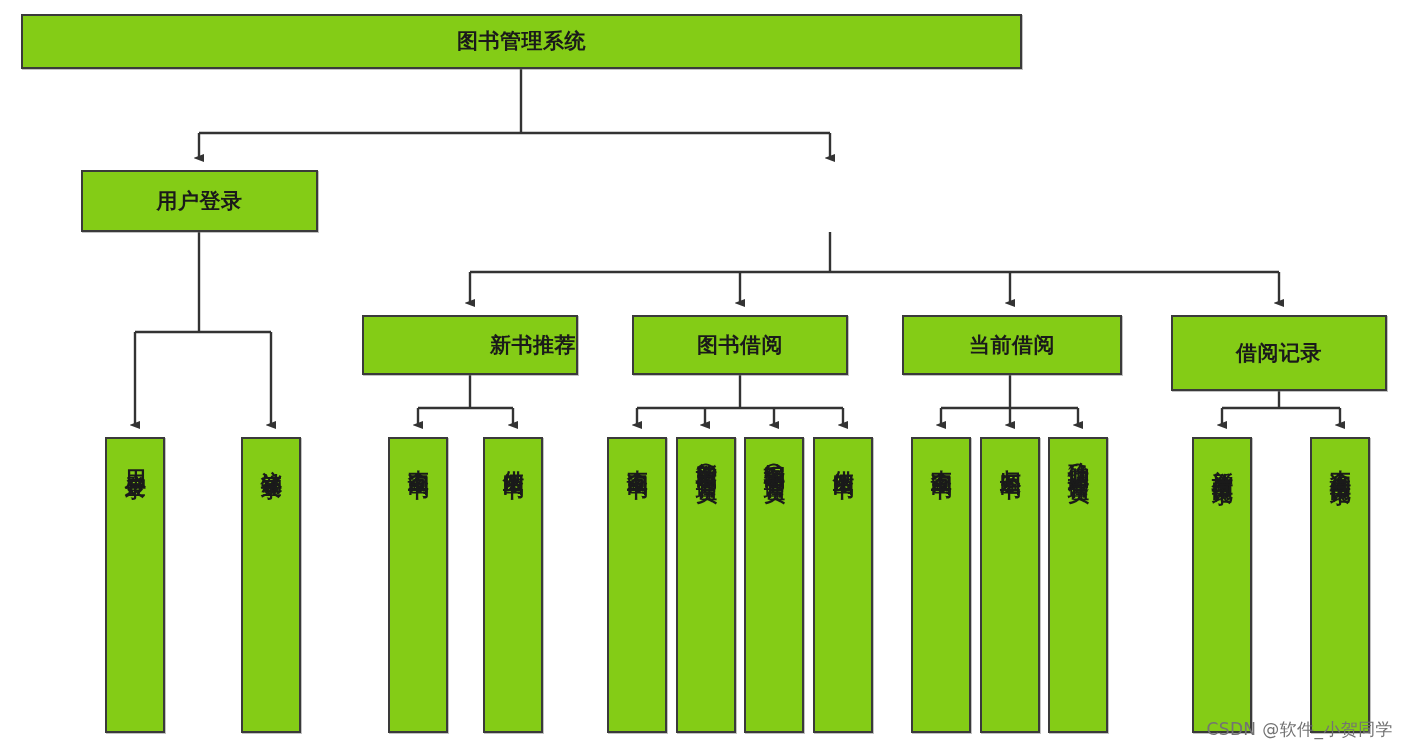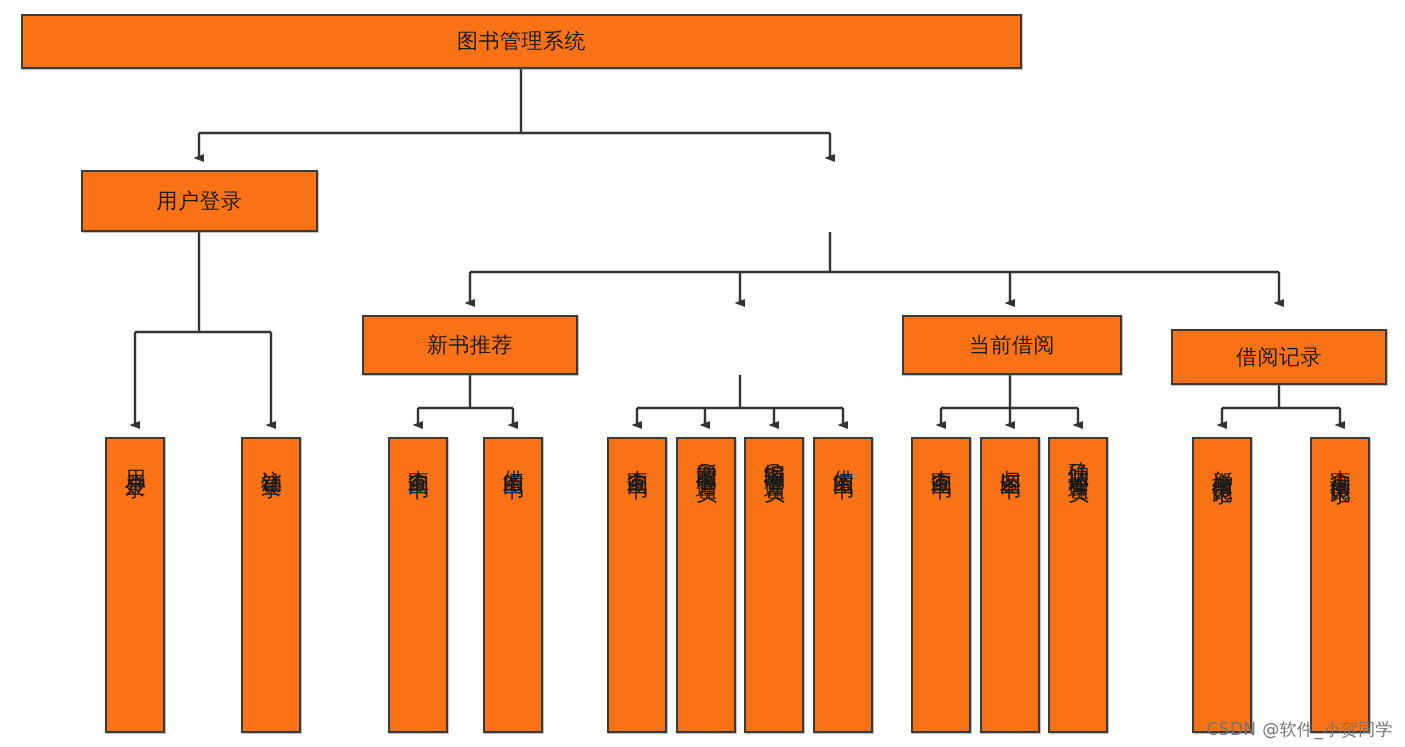--- a/index.html
+++ b/index.html
@@ -22,27 +22,28 @@
     position: absolute;
     left: 0;
     top: 0;
     width: 1405px;
     height: 747px;
     pointer-events: none;
   }
   .node {
     position: absolute;
     box-sizing: border-box;
-    background: #f97316;
+    background: #84cc16;
     border: 2px solid #3a3a3a;
     display: flex;
     align-items: center;
     justify-content: center;
     color: #1a1a1a;
     box-shadow: 1px 1px 0 rgba(120,120,120,0.45);
+    font-weight: bold;
   }
   .node .label {
     display: block;
     text-align: center;
     line-height: 1.18;
     letter-spacing: 0.5px;
   }
   
   .node.h .label {
     font-size: 21px;
@@ -129,30 +130,33 @@
 
   <div class="node h" style="left:21px; top:14px; width:1001px; height:55px;">
     <span class="label">图书管理系统</span>
   </div>
 
   <div class="node h" style="left:81px; top:170px; width:237px; height:62px;">
     <span class="label">用户登录</span>
   </div>
 
 
-  <div class="node h" style="left:362px; top:315px; width:216px; height:60px;">
+  <div class="node h" style="left:362px; top:315px; width:216px; height:60px;justify-content:flex-end;">
     <span class="label">新书推荐</span>
   </div>
 
+  <div class="node h" style="left:632px; top:315px; width:216px; height:60px;">
+    <span class="label">图书借阅</span>
+  </div>
 
   <div class="node h" style="left:902px; top:315px; width:220px; height:60px;">
     <span class="label">当前借阅</span>
   </div>
 
-  <div class="node h" style="left:1171px; top:329px; width:216px; height:56px;">
+  <div class="node h" style="left:1171px; top:315px; width:216px; height:76px;">
     <span class="label">借阅记录</span>
   </div>
 
   <div class="node v" style="left:105px; top:437px; width:60px; height:296px;">
     <span class="label">用户登录</span>
   </div>
 
   <div class="node v" style="left:241px; top:437px; width:60px; height:296px;">
     <span class="label">注销登录</span>
   </div>

